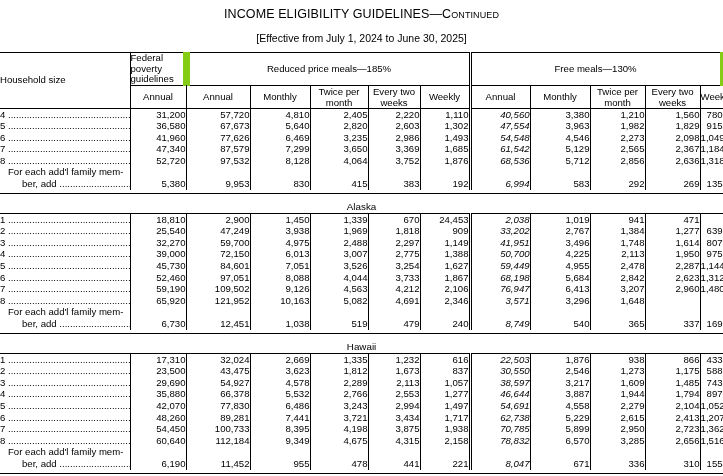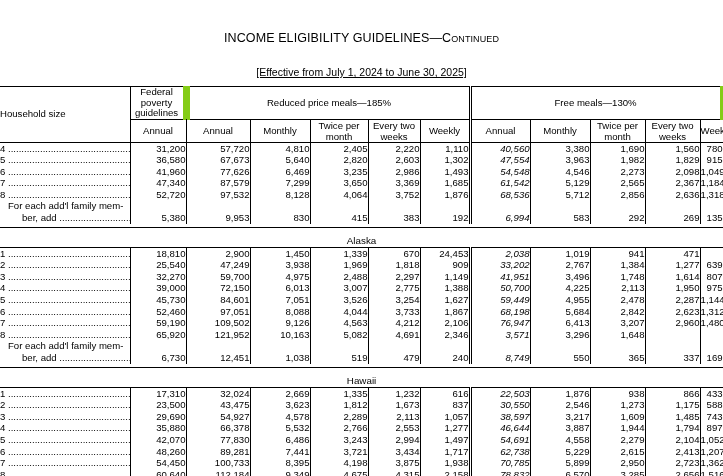--- a/index.html
+++ b/index.html
@@ -18,38 +18,37 @@
     position: relative;
     width: 723px;
     height: 476px;
     box-sizing: border-box;
     overflow: hidden;
     background: #fff;
   }
 
   
   .title-block {
-    padding-top: 31px;
+    padding-top: 7px;
     text-align: center;
   }
   .doc-title {
     font-size: 12.5px;
     font-weight: normal;
     letter-spacing: .1px;
     font-variant: small-caps;
     text-transform: none;
     line-height: 15px;
     white-space: nowrap;
   }
   .doc-subtitle {
     font-size: 10.5px;
     line-height: 14px;
-    margin-top: 19px;
+    margin-top: 9px;
     white-space: nowrap;
-    text-decoration: underline;
   }
 
   
   table.guidelines {
     border-collapse: collapse;
     width: 723px;
     table-layout: fixed;
     margin-top: 7px;
     font-size: 9.6px;
   }
@@ -81,21 +80,21 @@
   .hdr-span.vl { border-left: 7px solid #84cc16; }
   .hdr-span.vl-double { border-left: 3px double #000; }
 
   .hh-size {
     text-align: left;
     vertical-align: middle;
     border-bottom: 1px solid #000;
     line-height: 12px;
   }
   .fed-top {
-    text-align: center;
+    text-align: left;
     border-left: 1px solid #000;
     border-bottom: 1px solid #000;
     line-height: 10.5px;
     padding: 3px 2px 2px;
   }
   .fed-bot {
     text-align: center;
     border-left: 1px solid #000;
     border-bottom: 1px solid #000;
     padding: 2px 2px 3px;
@@ -196,21 +195,21 @@
         <tr class="data-row">
           <td class="lbl">4 ..............................................</td>
           <td class="num first">31,200</td>
           <td class="num">57,720</td>
           <td class="num">4,810</td>
           <td class="num">2,405</td>
           <td class="num">2,220</td>
           <td class="num">1,110</td>
           <td class="num dbl">40,560</td>
           <td class="num">3,380</td>
-          <td class="num">1,690</td>
+          <td class="num">1,210</td>
           <td class="num">1,560</td>
           <td class="num">780</td>
           <td class="blank-num"></td>
         </tr>
         <tr class="data-row">
           <td class="lbl">5 ..............................................</td>
           <td class="num first">36,580</td>
           <td class="num">67,673</td>
           <td class="num">5,640</td>
           <td class="num">2,820</td>
@@ -444,21 +443,21 @@
         </tr>
         <tr class="data-row">
           <td class="lbl cont2">ber, add ..............................</td>
           <td class="num first">6,730</td>
           <td class="num">12,451</td>
           <td class="num">1,038</td>
           <td class="num">519</td>
           <td class="num">479</td>
           <td class="num">240</td>
           <td class="num dbl">8,749</td>
-          <td class="num">550</td>
+          <td class="num">540</td>
           <td class="num">365</td>
           <td class="num">337</td>
           <td class="num">169</td>
           <td class="blank-num"></td>
         </tr>
         <tr class="gap-sm band-bottom">
           <td colspan="13"></td>
         </tr>
         <tr class="gap">
           <td colspan="13"></td>

